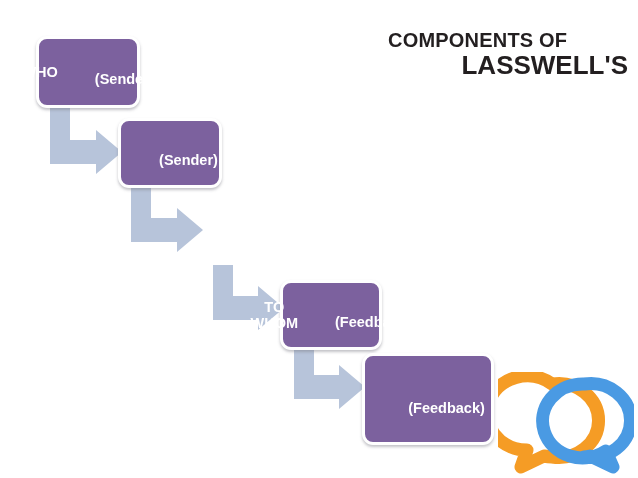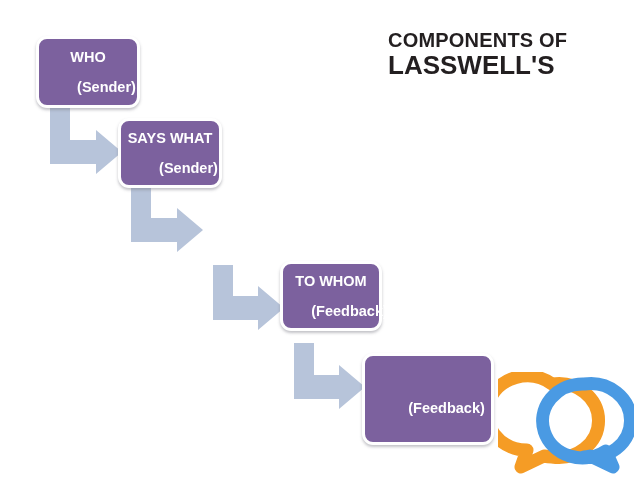--- a/index.html
+++ b/index.html
@@ -34,41 +34,42 @@
     letter-spacing: 0.2px;
     display: block;
     white-space: nowrap;
   }
   .title-line2 {
     font-size: 26px;
     letter-spacing: 0px;
     display: block;
     white-space: nowrap;
     margin-top: 2px;
+    text-align: right;
   }
   .title-line3 {
     font-size: 47px;
     letter-spacing: -0.5px;
     display: block;
     white-space: nowrap;
     margin-top: 1px;
     line-height: 1.0;
   }
 
   
   .flow-box {
     position: absolute;
     box-sizing: border-box;
     background: #7c619e;
     border: 3px solid #ffffff;
     border-radius: 11px;
     box-shadow: 0 2px 3px rgba(120,120,130,0.45);
     color: #ffffff;
     display: flex;
-    flex-direction: column;
+    flex-direction: row;
     align-items: center;
     justify-content: center;
     text-align: center;
     font-weight: bold;
   }
   .flow-box .bx-title {
     font-size: 14.5px;
     line-height: 1.12;
     display: block;
   }
@@ -77,21 +78,21 @@
     line-height: 1.12;
     display: block;
     margin-top: 14px;
     margin-left: 37px;
   }
 
   
   #box-0 { left: 36px;  top: 36px;  width: 104px; height: 72px; }
   #box-1 { left: 118px; top: 118px; width: 104px; height: 70px; }
   #box-2 { left: 200px; top: 195px; width: 104px; height: 70px; }
-  #box-3 { left: 280px; top: 261px; width: 102px; height: 70px; }
+  #box-3 { left: 280px; top: 280px; width: 102px; height: 70px; }
   #box-4 { left: 362px; top: 353px; width: 132px; height: 92px; }
   #box-4 .bx-sub { margin-top: 18px; }
 
   
   .arrow-layer {
     position: absolute;
     left: 0; top: 0;
     width: 638px; height: 478px;
     pointer-events: none;
   }
@@ -125,21 +126,20 @@
 
     <path fill="#b7c4da" d="M294,343 L314,343 L314,375 L339,375 L339,365 L365,387 L339,409 L339,399 L294,399 Z"></path>
   </svg>
 
   <div class="flow-box" id="box-0">
     <span class="bx-title">WHO</span>
     <span class="bx-sub">(Sender)</span>
   </div>
 
   <div class="flow-box" id="box-1">
-    <span class="bx-title">SAYS WHAT</span>
     <span class="bx-sub">(Sender)</span>
   </div>
 
 
   <div class="flow-box" id="box-3">
     <span class="bx-title">TO WHOM</span>
     <span class="bx-sub">(Feedback)</span>
   </div>
 
   <div class="flow-box" id="box-4">

